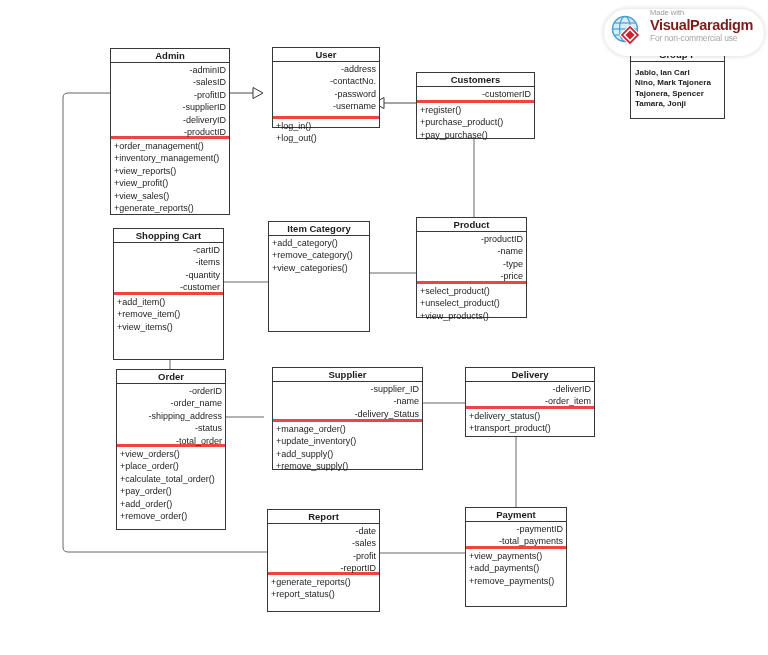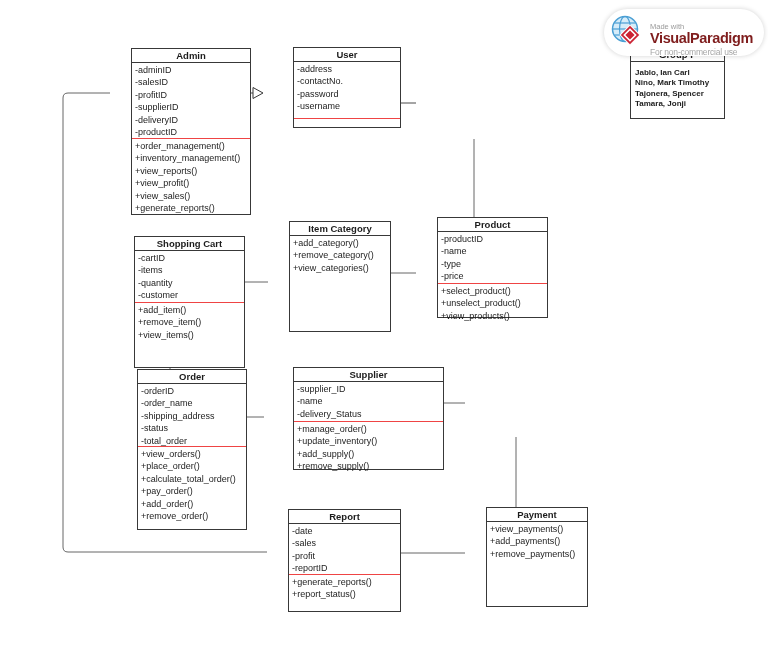--- a/index.html
+++ b/index.html
@@ -3,43 +3,43 @@
 <meta charset="utf-8">
 <style>
   html,body{margin:0;padding:0;background:#ffffff;}
   #canvas{
     position:relative;width:768px;height:655px;background:#ffffff;overflow:hidden;
     font-family:"Liberation Sans","DejaVu Sans",sans-serif;color:#1c1c1c;
   }
   #edges{position:absolute;left:0;top:0;width:768px;height:655px;}
   .uml-class{
     position:absolute;background:#ffffff;border:1px solid #383838;
-    display:flex;flex-direction:column;font-size:9px;box-sizing:border-box;margin-left:21px;
+    display:flex;flex-direction:column;font-size:9px;box-sizing:border-box;
   }
   .uml-title{
     flex:0 0 auto;height:13px;line-height:13px;text-align:center;
     font-weight:bold;font-size:9.5px;border-bottom:1px solid #383838;
     white-space:nowrap;overflow:hidden;
   }
-  .uml-attrs{flex:0 0 auto;border-bottom:1px solid #ef4444;padding:1px 3px 0 3px;box-sizing:border-box;}
+  .uml-attrs{flex:0 0 auto;border-bottom:3px solid #ef4444;padding:1px 3px 0 3px;box-sizing:border-box;text-align:right;}
   .uml-methods{flex:1 1 auto;padding:1px 3px 0 3px;box-sizing:border-box;}
   .row{line-height:12.4px;white-space:nowrap;overflow:hidden;}
   
   .note-box{
     position:absolute;background:#ffffff;border:1px solid #383838;
     display:flex;flex-direction:column;font-size:8px;box-sizing:border-box;
   }
   .note-box .uml-title{font-size:9.5px;}
   .note-body{padding:6px 4px 0 4px;}
   .note-body .row{line-height:10.4px;font-weight:bold;}
   
   .vp-pill{
     position:absolute;left:604px;top:9px;width:160px;height:47px;
     background:#ffffff;border-radius:24px;box-shadow:0 0 5px rgba(0,0,0,0.18);
-    display:flex;align-items:flex-end;
+    display:flex;align-items:flex-start;
   }
   .vp-globe{position:absolute;left:6px;top:6px;width:36px;height:36px;}
   .vp-text{margin-left:46px;display:flex;flex-direction:column;line-height:1;}
   .vp-madewith{font-size:7.5px;color:#9a9a9a;margin-bottom:1px;}
   .vp-brand{font-size:14.5px;font-weight:bold;color:#7f1d1d;letter-spacing:-0.4px;margin-bottom:2px;}
   .vp-noncom{font-size:8.5px;color:#a6a6a6;letter-spacing:-0.2px;}
 </style>
 </head>
 <body>
 
@@ -93,24 +93,39 @@
   </div>
 
   <div class="uml-class" style="left:272px;top:47px;width:108px;height:81px">
     <div class="uml-title">User</div>
     <div class="uml-attrs" style="height:57px">
         <div class="row">-address</div>
         <div class="row">-contactNo.</div>
         <div class="row">-password</div>
         <div class="row">-username</div>
       </div>
-  </div>
-
-
-  <div class="uml-class" style="left:113px;top:236px;width:111px;height:132px">
+    <div class="uml-methods">
+        <div class="row">+log_in()</div>
+        <div class="row">+log_out()</div>
+      </div>
+  </div>
+
+  <div class="uml-class" style="left:416px;top:72px;width:119px;height:67px">
+    <div class="uml-title">Customers</div>
+    <div class="uml-attrs" style="height:16px">
+        <div class="row">-customerID</div>
+      </div>
+    <div class="uml-methods">
+        <div class="row">+register()</div>
+        <div class="row">+purchase_product()</div>
+        <div class="row">+pay_purchase()</div>
+      </div>
+  </div>
+
+  <div class="uml-class" style="left:113px;top:228px;width:111px;height:132px">
     <div class="uml-title">Shopping Cart</div>
     <div class="uml-attrs" style="height:52px">
         <div class="row">-cartID</div>
         <div class="row">-items</div>
         <div class="row">-quantity</div>
         <div class="row">-customer</div>
       </div>
     <div class="uml-methods">
         <div class="row">+add_item()</div>
         <div class="row">+remove_item()</div>
@@ -169,49 +184,64 @@
         <div class="row">-delivery_Status</div>
       </div>
     <div class="uml-methods">
         <div class="row">+manage_order()</div>
         <div class="row">+update_inventory()</div>
         <div class="row">+add_supply()</div>
         <div class="row">+remove_supply()</div>
       </div>
   </div>
 
+  <div class="uml-class" style="left:465px;top:367px;width:130px;height:70px">
+    <div class="uml-title">Delivery</div>
+    <div class="uml-attrs" style="height:27px">
+        <div class="row">-deliverID</div>
+        <div class="row">-order_item</div>
+      </div>
+    <div class="uml-methods">
+        <div class="row">+delivery_status()</div>
+        <div class="row">+transport_product()</div>
+      </div>
+  </div>
 
   <div class="uml-class" style="left:267px;top:509px;width:113px;height:103px">
     <div class="uml-title">Report</div>
     <div class="uml-attrs" style="height:51px">
         <div class="row">-date</div>
         <div class="row">-sales</div>
         <div class="row">-profit</div>
         <div class="row">-reportID</div>
       </div>
     <div class="uml-methods">
         <div class="row">+generate_reports()</div>
         <div class="row">+report_status()</div>
       </div>
   </div>
 
   <div class="uml-class" style="left:465px;top:507px;width:102px;height:100px">
     <div class="uml-title">Payment</div>
+    <div class="uml-attrs" style="height:27px">
+        <div class="row">-paymentID</div>
+        <div class="row">-total_payments</div>
+      </div>
     <div class="uml-methods">
         <div class="row">+view_payments()</div>
         <div class="row">+add_payments()</div>
         <div class="row">+remove_payments()</div>
       </div>
   </div>
 
   <div class="note-box" style="left:630px;top:47px;width:95px;height:72px">
     <div class="uml-title">Group F</div>
     <div class="note-body">
         <div class="row">Jablo, Ian Carl</div>
-        <div class="row">Nino, Mark Timothy</div>
+        <div class="row">Nino, Mark Tajonera</div>
         <div class="row">Tajonera, Spencer</div>
         <div class="row">Tamara, Jonji</div>
       </div>
   </div>
 
   <div class="vp-pill">
     <svg class="vp-globe" viewBox="0 0 36 36" xmlns="http://www.w3.org/2000/svg">
       <circle cx="15" cy="14" r="12.5" fill="#d6ecf9" stroke="#4a9fd4" stroke-width="1.5"></circle>
       <ellipse cx="15" cy="14" rx="5.5" ry="12.5" fill="none" stroke="#4a9fd4" stroke-width="1.2"></ellipse>
       <line x1="2.5" y1="14" x2="27.5" y2="14" stroke="#4a9fd4" stroke-width="1.2"></line>

